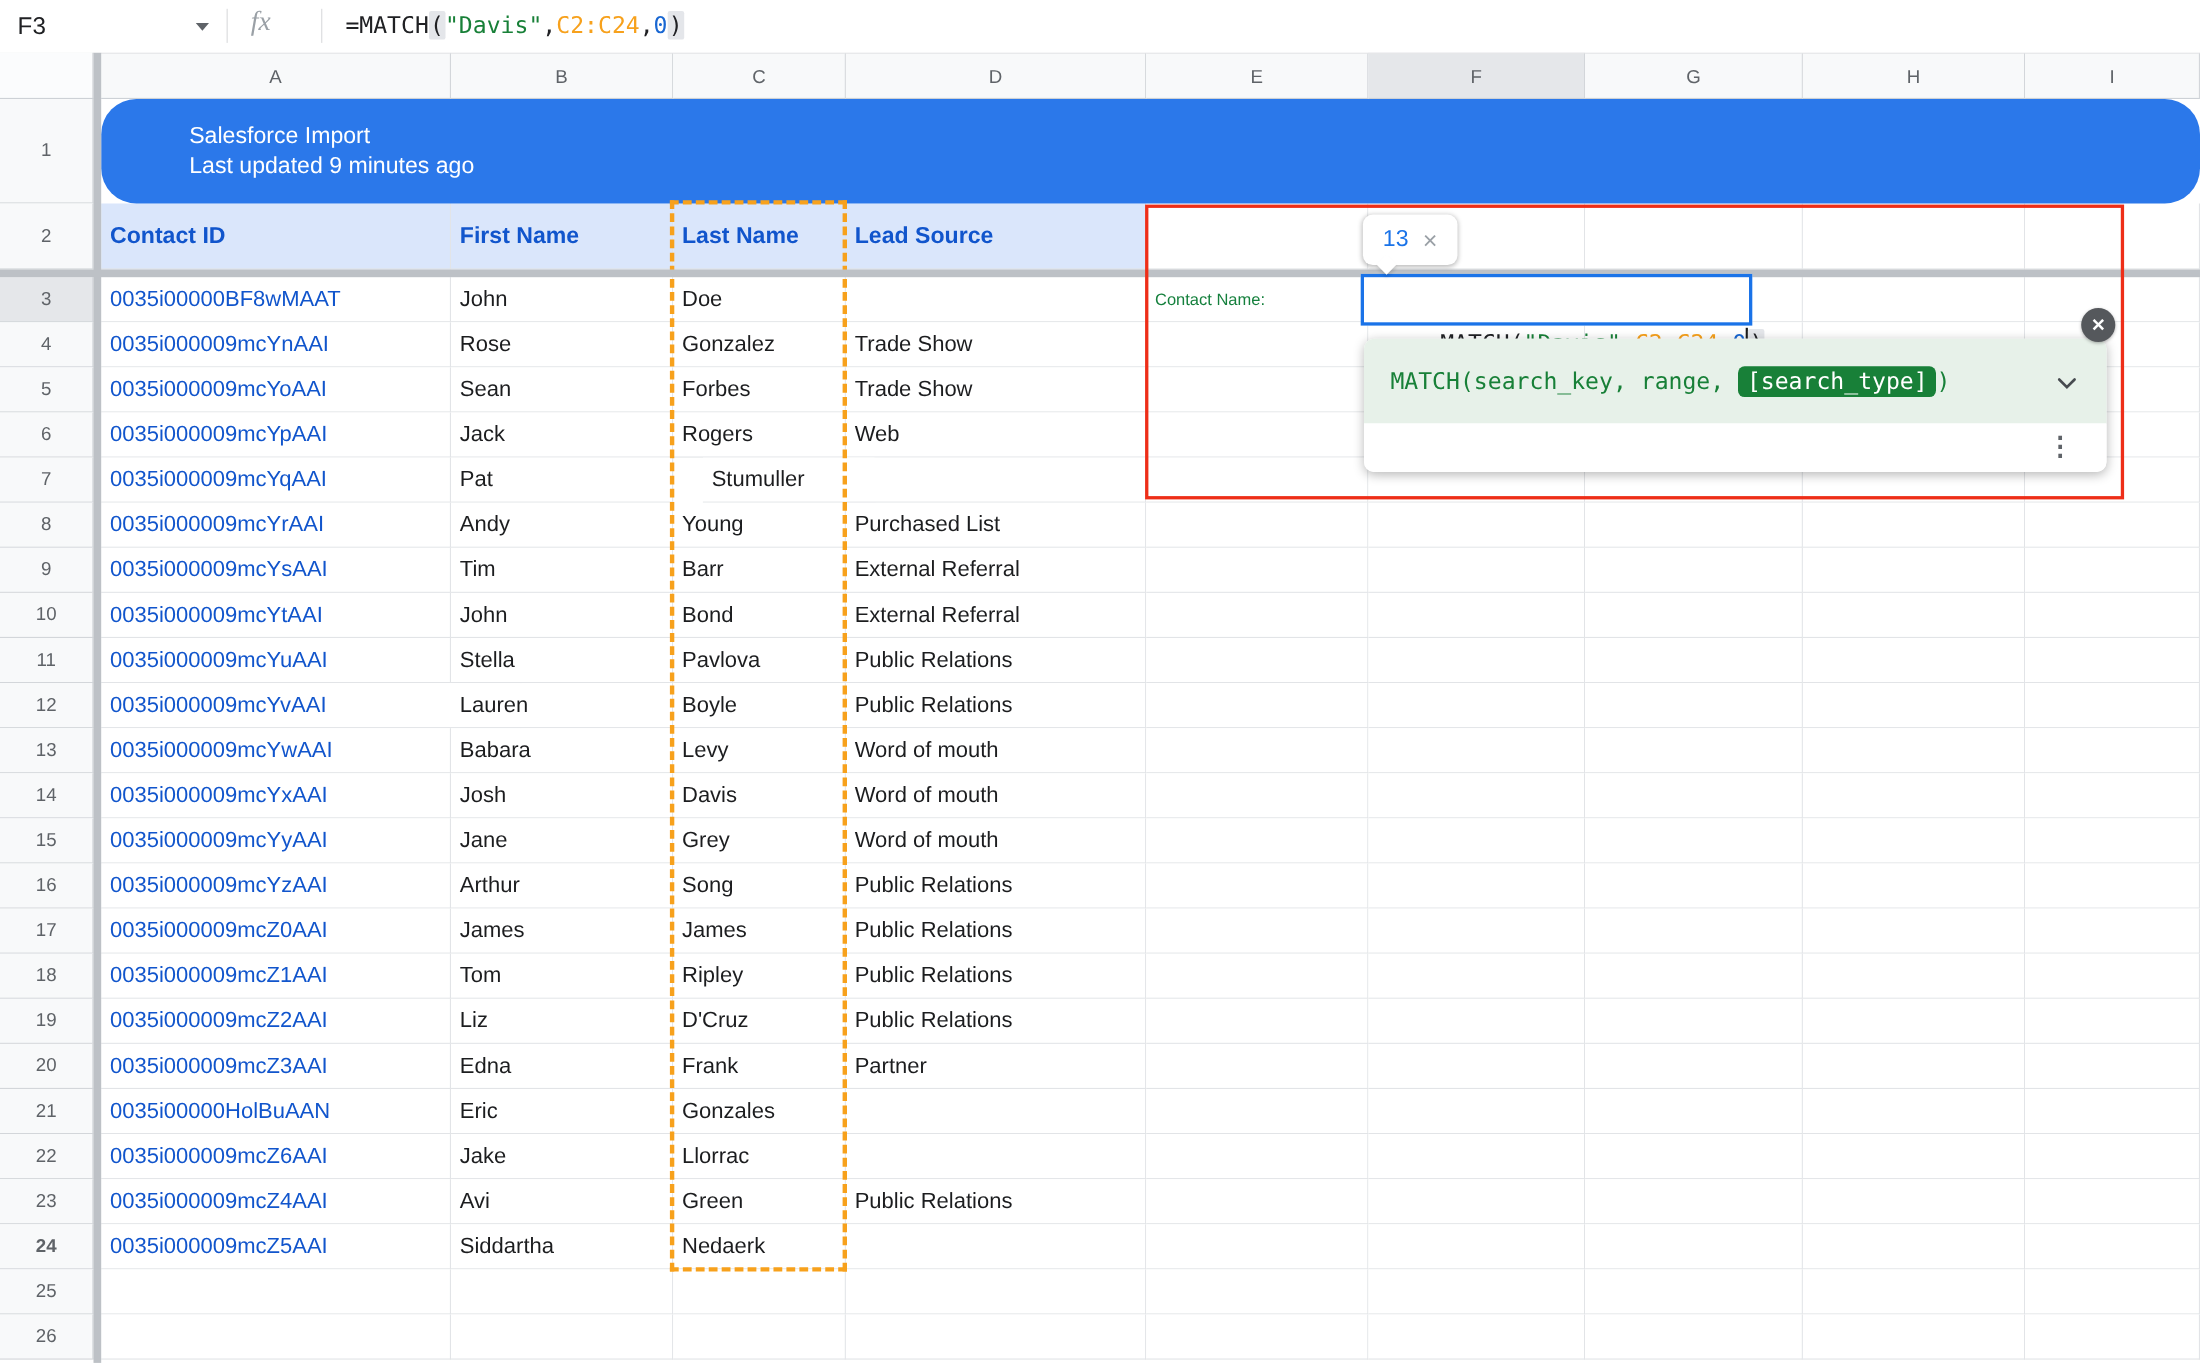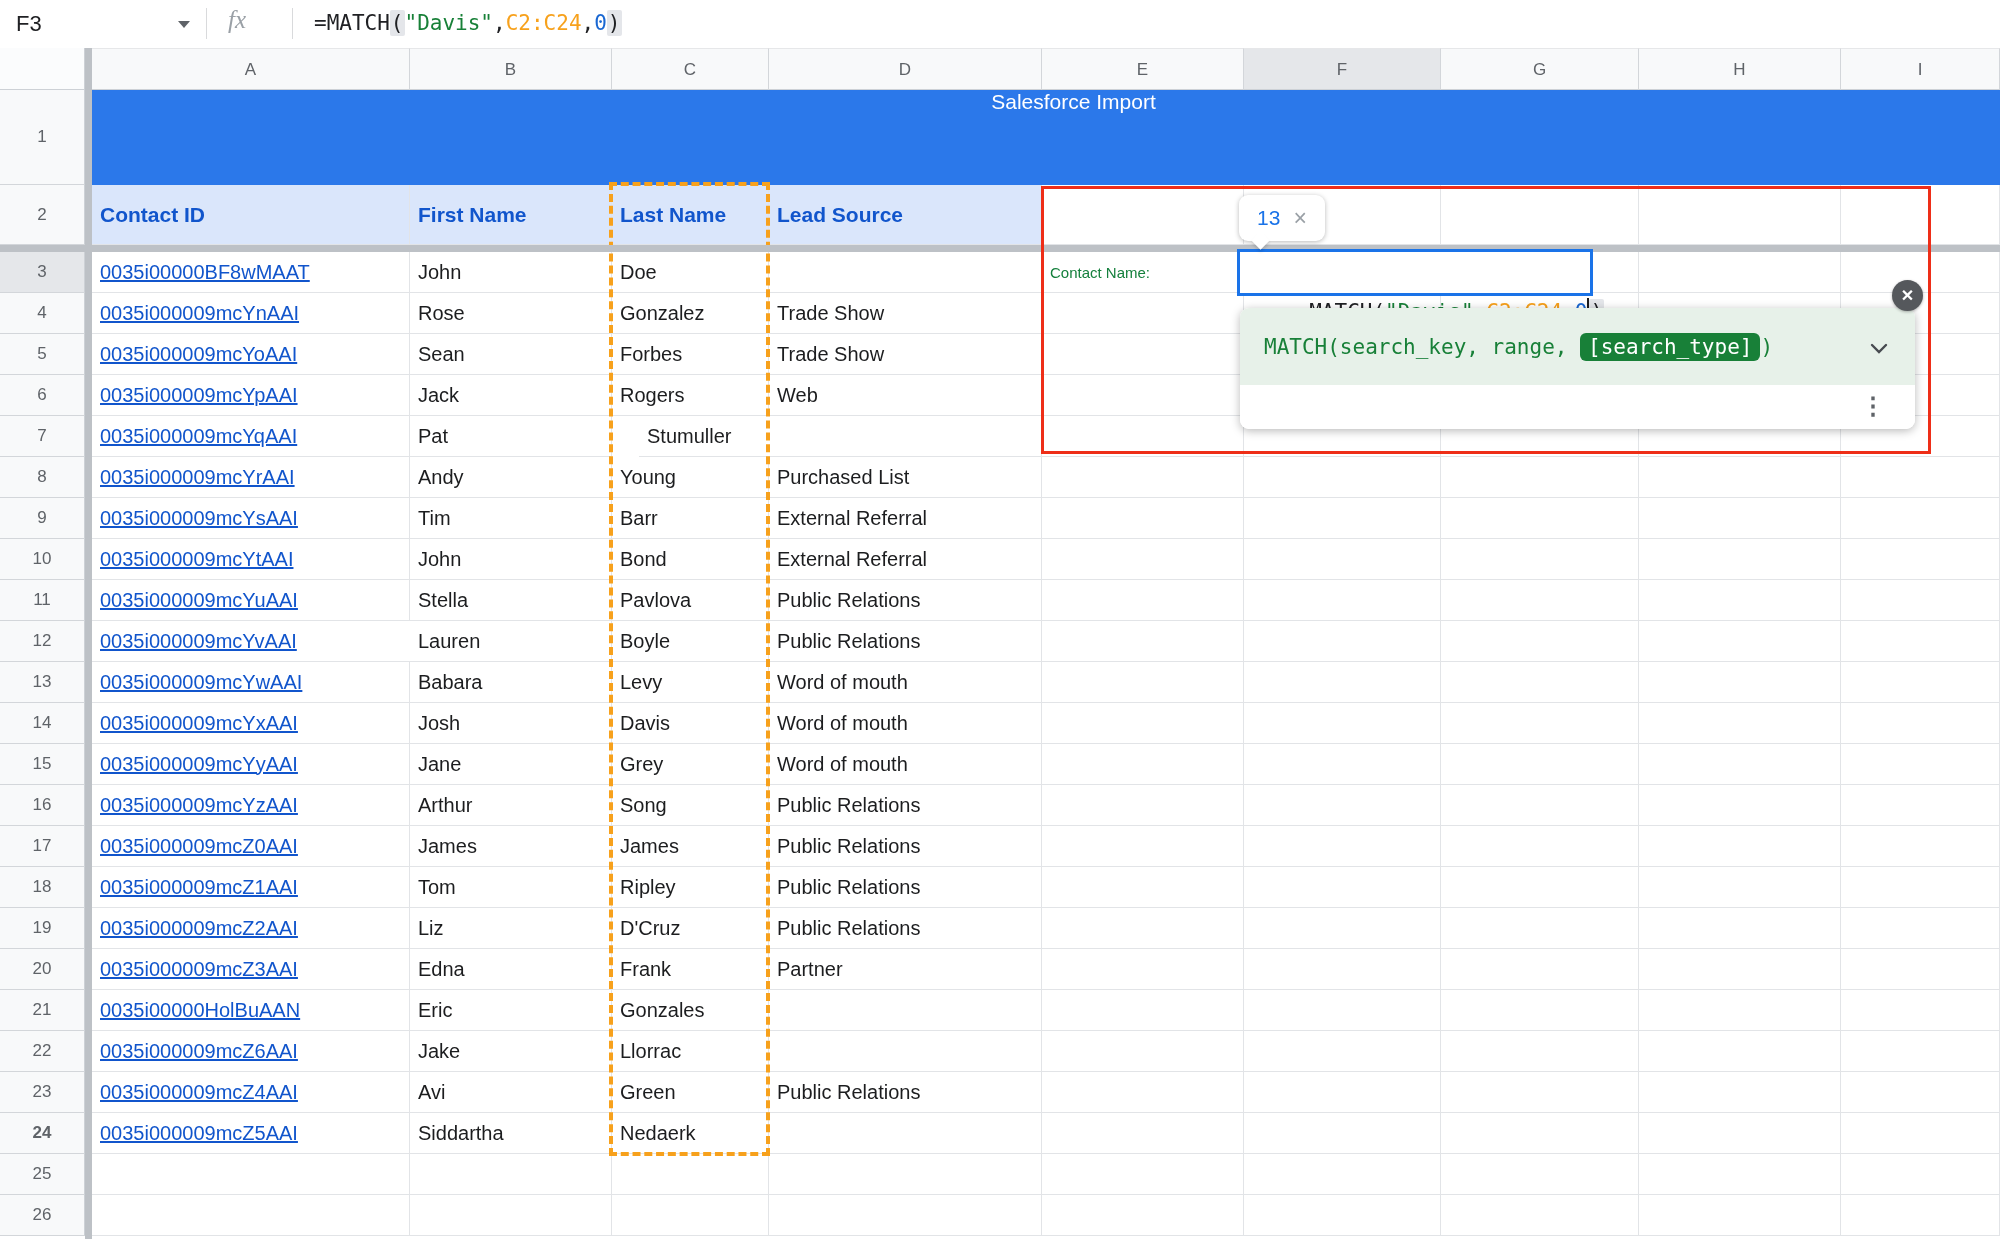--- a/index.html
+++ b/index.html
@@ -31,25 +31,25 @@
           text-align:center;line-height:42px;font-size:17px;color:var(--hdr_text);}
   .rowhdr{position:absolute;left:0;width:85px;box-sizing:border-box;background:var(--hdr_bg);
           border-bottom:1px solid #d3d6da;border-right:1px solid #cdd1d6;
           display:flex;align-items:center;justify-content:center;font-size:17px;color:var(--hdr_text);}
   .hdr-active{background:var(--hdr_active);}
   
   .cell{position:absolute;box-sizing:border-box;background:#fff;border-right:1px solid var(--grid_line);
         border-bottom:1px solid var(--grid_line);font-size:20px;color:#1c1d1f;
         padding-left:8px;overflow:hidden;white-space:nowrap;display:flex;align-items:center;}
   .hcell{background:var(--header_fill);font-weight:bold;font-size:21px;color:var(--link_blue);}
-  .cell a{color:var(--link_blue);text-decoration:underline;cursor:pointer;}
+  .cell a{color:var(--link_blue);cursor:pointer;}
   
   #banner{position:absolute;left:92px;top:90px;width:1908px;height:95px;background:var(--banner_blue);
-          color:#fff;display:flex;flex-direction:row;justify-content:center;gap:3px;
-          padding-left:55px;box-sizing:border-box;font-size:21px;font-weight:500;}
+          color:#fff;display:flex;flex-direction:column;justify-content:center;gap:3px;
+          padding-left:80px;box-sizing:border-box;font-size:21px;font-weight:500;border-radius:32px;}
   
   #frozen-h{position:absolute;left:0;top:245px;width:2000px;height:7px;background:var(--frozen_gray);z-index:5;}
   #frozen-v{position:absolute;left:85px;top:48px;width:7px;height:1191px;background:var(--frozen_gray);z-index:5;}
   
   #range-highlight{position:absolute;left:609px;top:182px;width:161px;height:974px;box-sizing:border-box;
                    border:4px dashed var(--range_orange);z-index:4;pointer-events:none;}
   #red-annotation{position:absolute;left:1041px;top:186px;width:890px;height:268px;box-sizing:border-box;
                   border:3px solid var(--sel_red);z-index:6;pointer-events:none;}
   #contact-label{position:absolute;left:1050px;top:252px;height:41px;line-height:41px;font-size:15px;
                  color:#15803d;z-index:6;}
@@ -399,20 +399,21 @@
       <div class="cell" style="left: 769px; top: 1195px; width: 273px; height: 41px;"></div>
       <div class="cell" style="left: 1042px; top: 1195px; width: 202px; height: 41px;"></div>
       <div class="cell" style="left: 1244px; top: 1195px; width: 197px; height: 41px;"></div>
       <div class="cell" style="left: 1441px; top: 1195px; width: 198px; height: 41px;"></div>
       <div class="cell" style="left: 1639px; top: 1195px; width: 202px; height: 41px;"></div>
       <div class="cell" style="left: 1841px; top: 1195px; width: 159px; height: 41px;"></div>
     </div>
 
   <div id="banner">
     <div>Salesforce Import</div>
+    <div>Last updated 9 minutes ago</div>
   </div>
 
   <div id="frozen-h"></div>
   <div id="frozen-v"></div>
 
   <div id="range-highlight"></div>
 
   <div id="red-annotation"></div>
 
   <div id="contact-label">Contact Name:</div>

